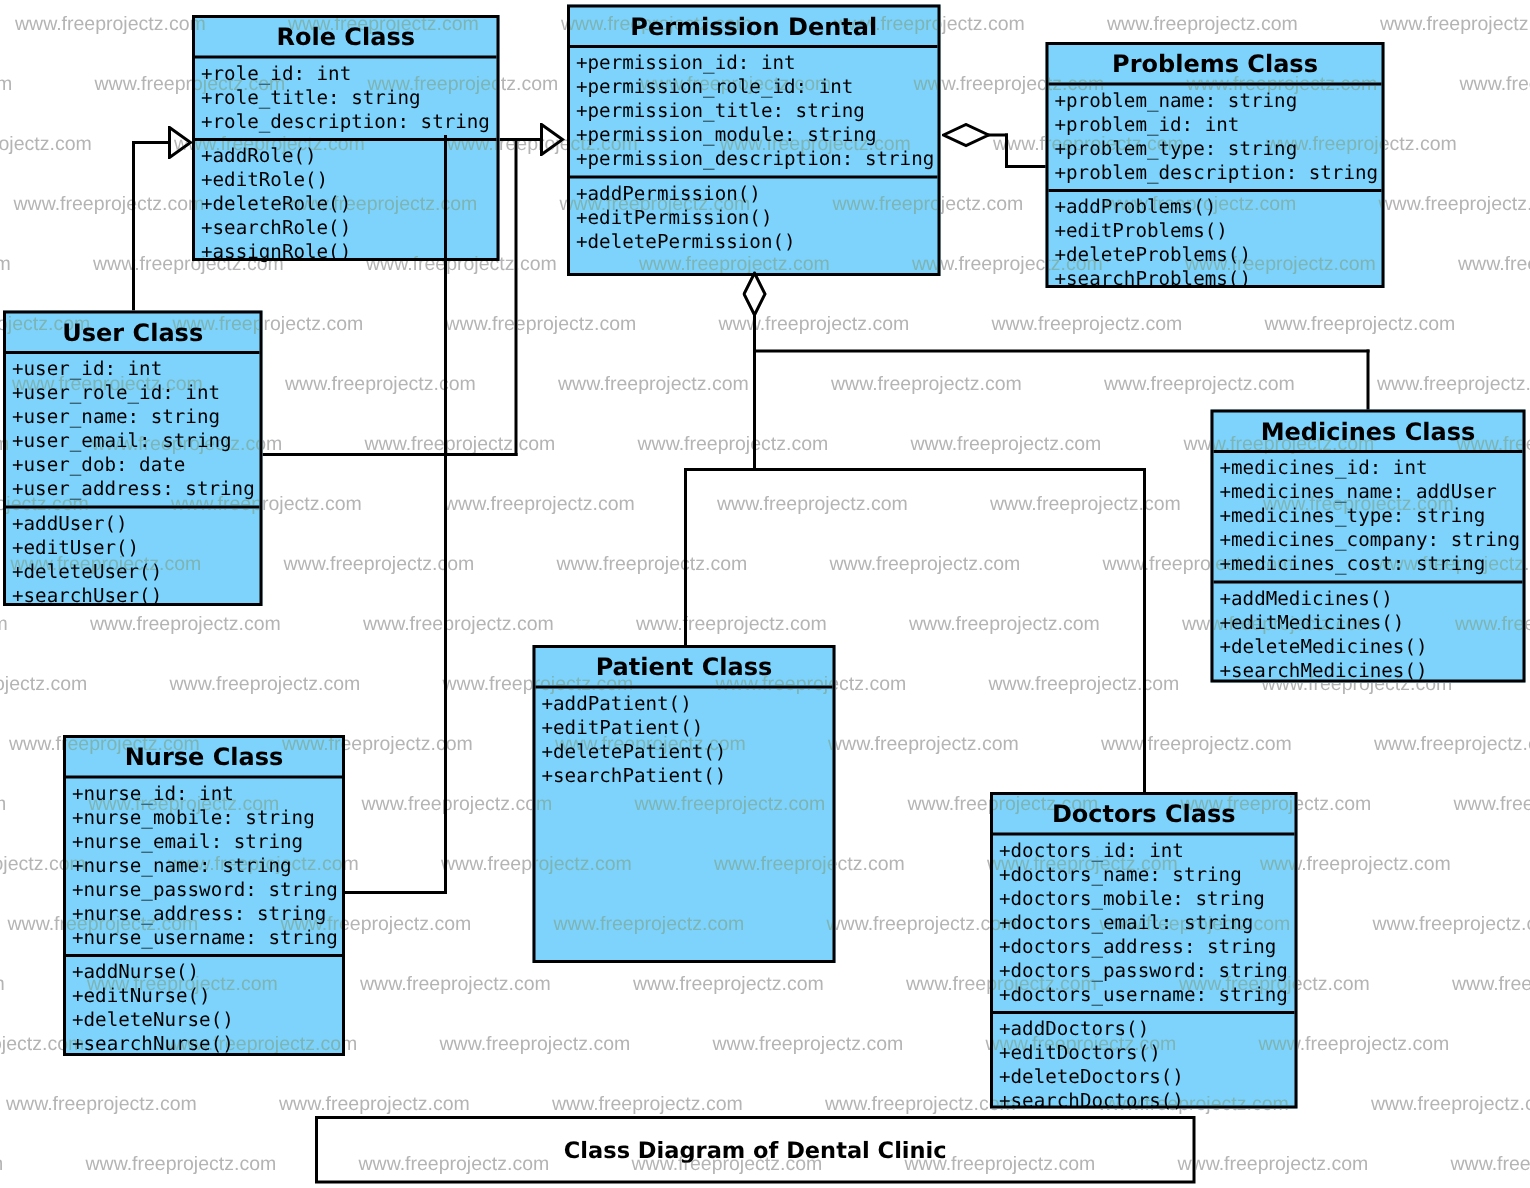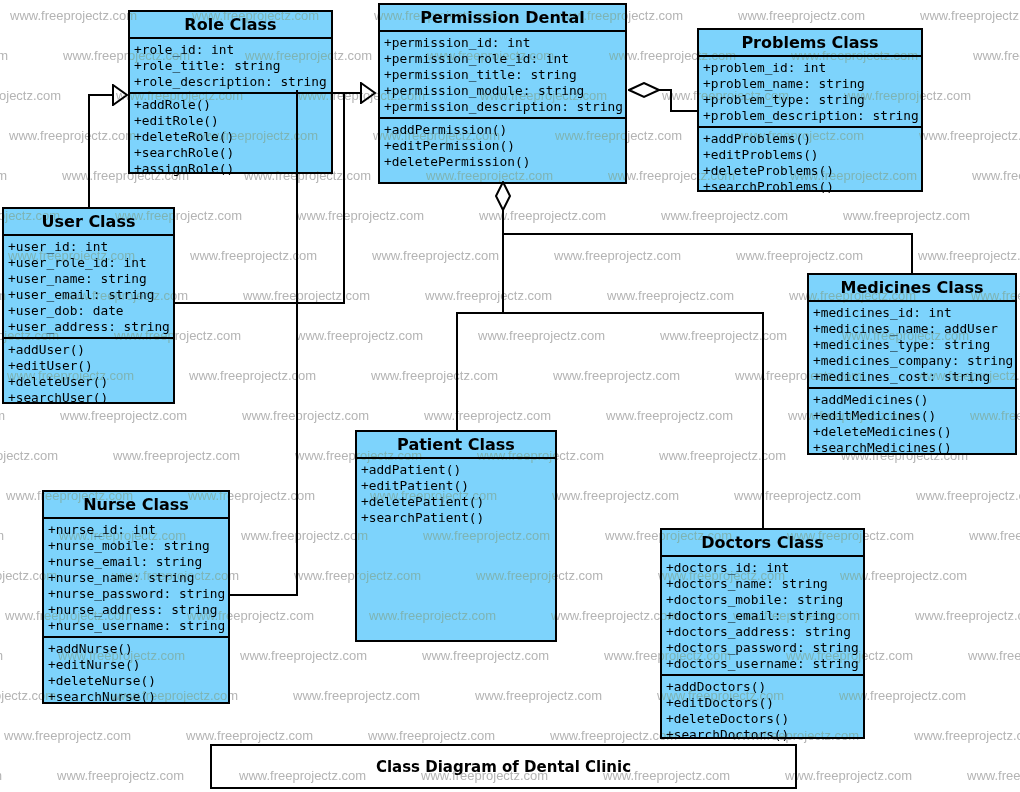--- a/index.html
+++ b/index.html
@@ -94,22 +94,22 @@
     <div class="uml-methods">
       <div class="uml-line">+addPermission()</div>
       <div class="uml-line">+editPermission()</div>
       <div class="uml-line">+deletePermission()</div>
     </div>
   </div>
 
   <div class="uml-box" style="left:697px;top:28px;width:226px;height:164px;">
     <div class="uml-title">Problems Class</div>
     <div class="uml-attrs">
+      <div class="uml-line">+problem_name: string</div>
       <div class="uml-line">+problem_id: int</div>
-      <div class="uml-line">+problem_name: string</div>
       <div class="uml-line">+problem_type: string</div>
       <div class="uml-line">+problem_description: string</div>
     </div>
     <div class="uml-methods">
       <div class="uml-line">+addProblems()</div>
       <div class="uml-line">+editProblems()</div>
       <div class="uml-line">+deleteProblems()</div>
       <div class="uml-line">+searchProblems()</div>
     </div>
   </div>

